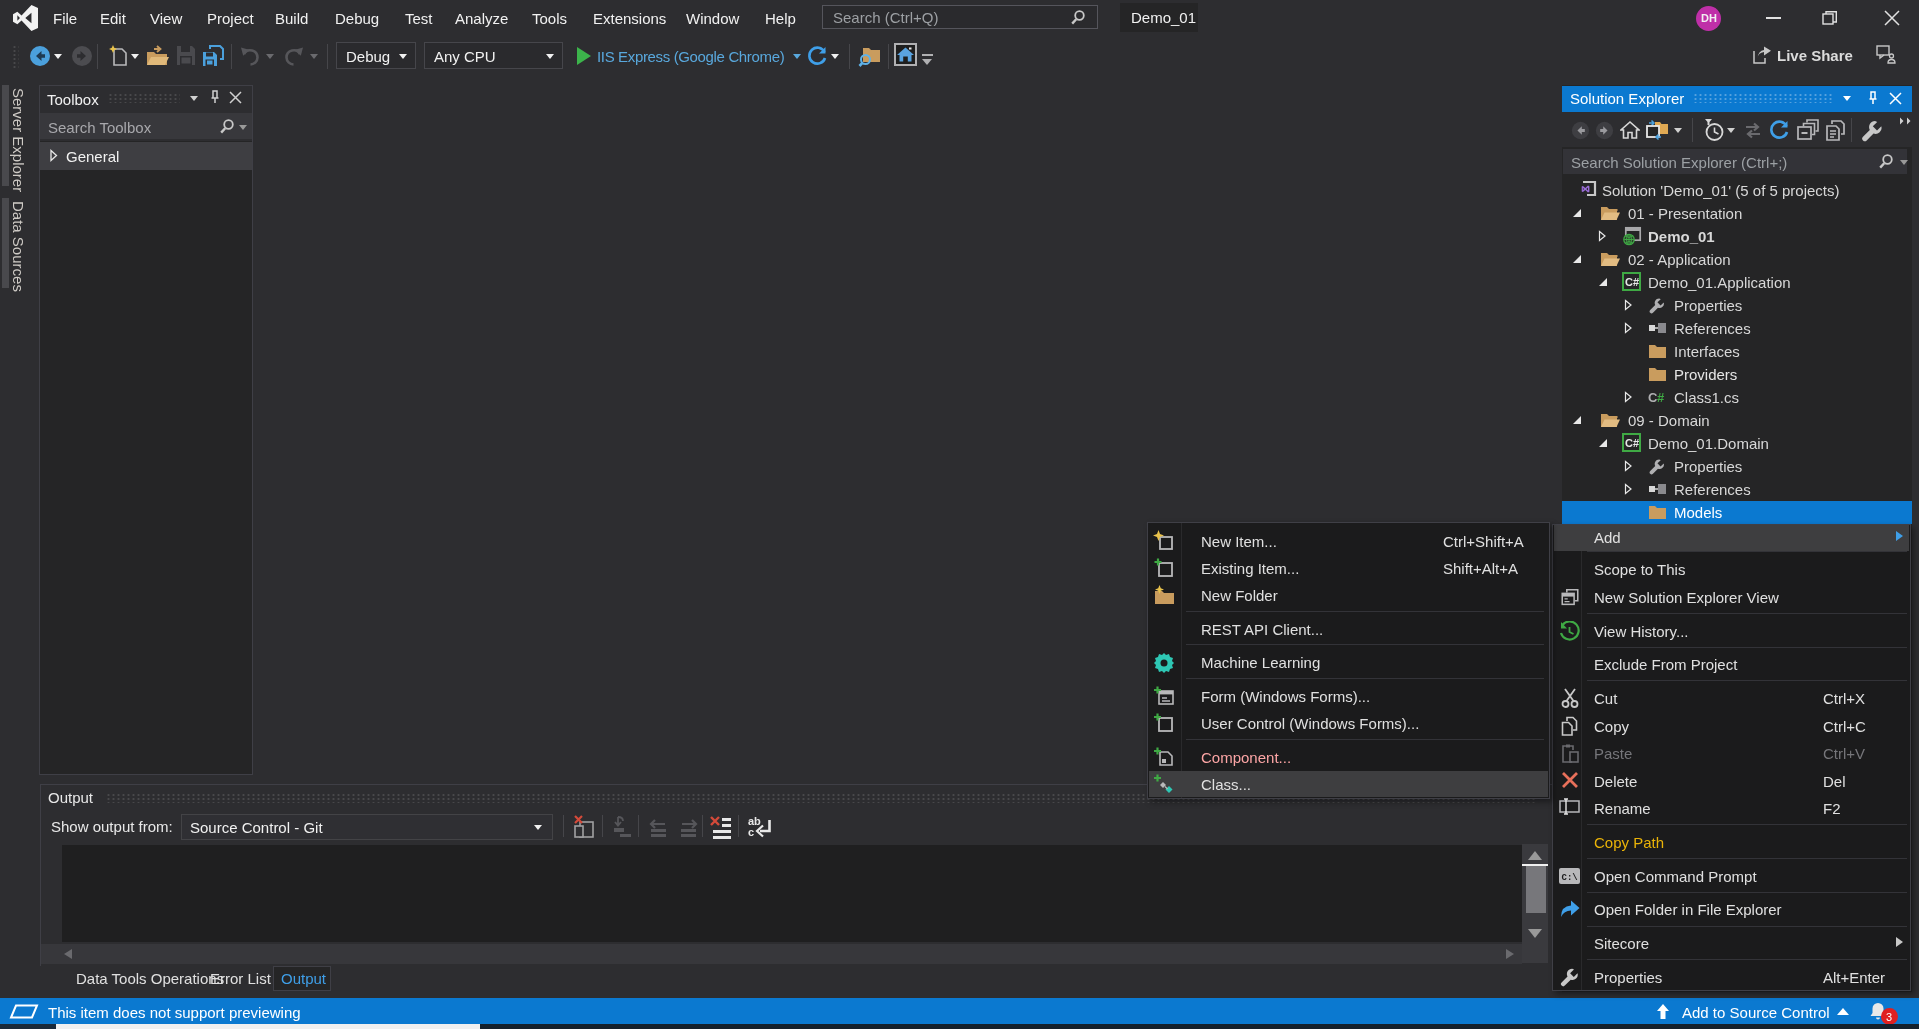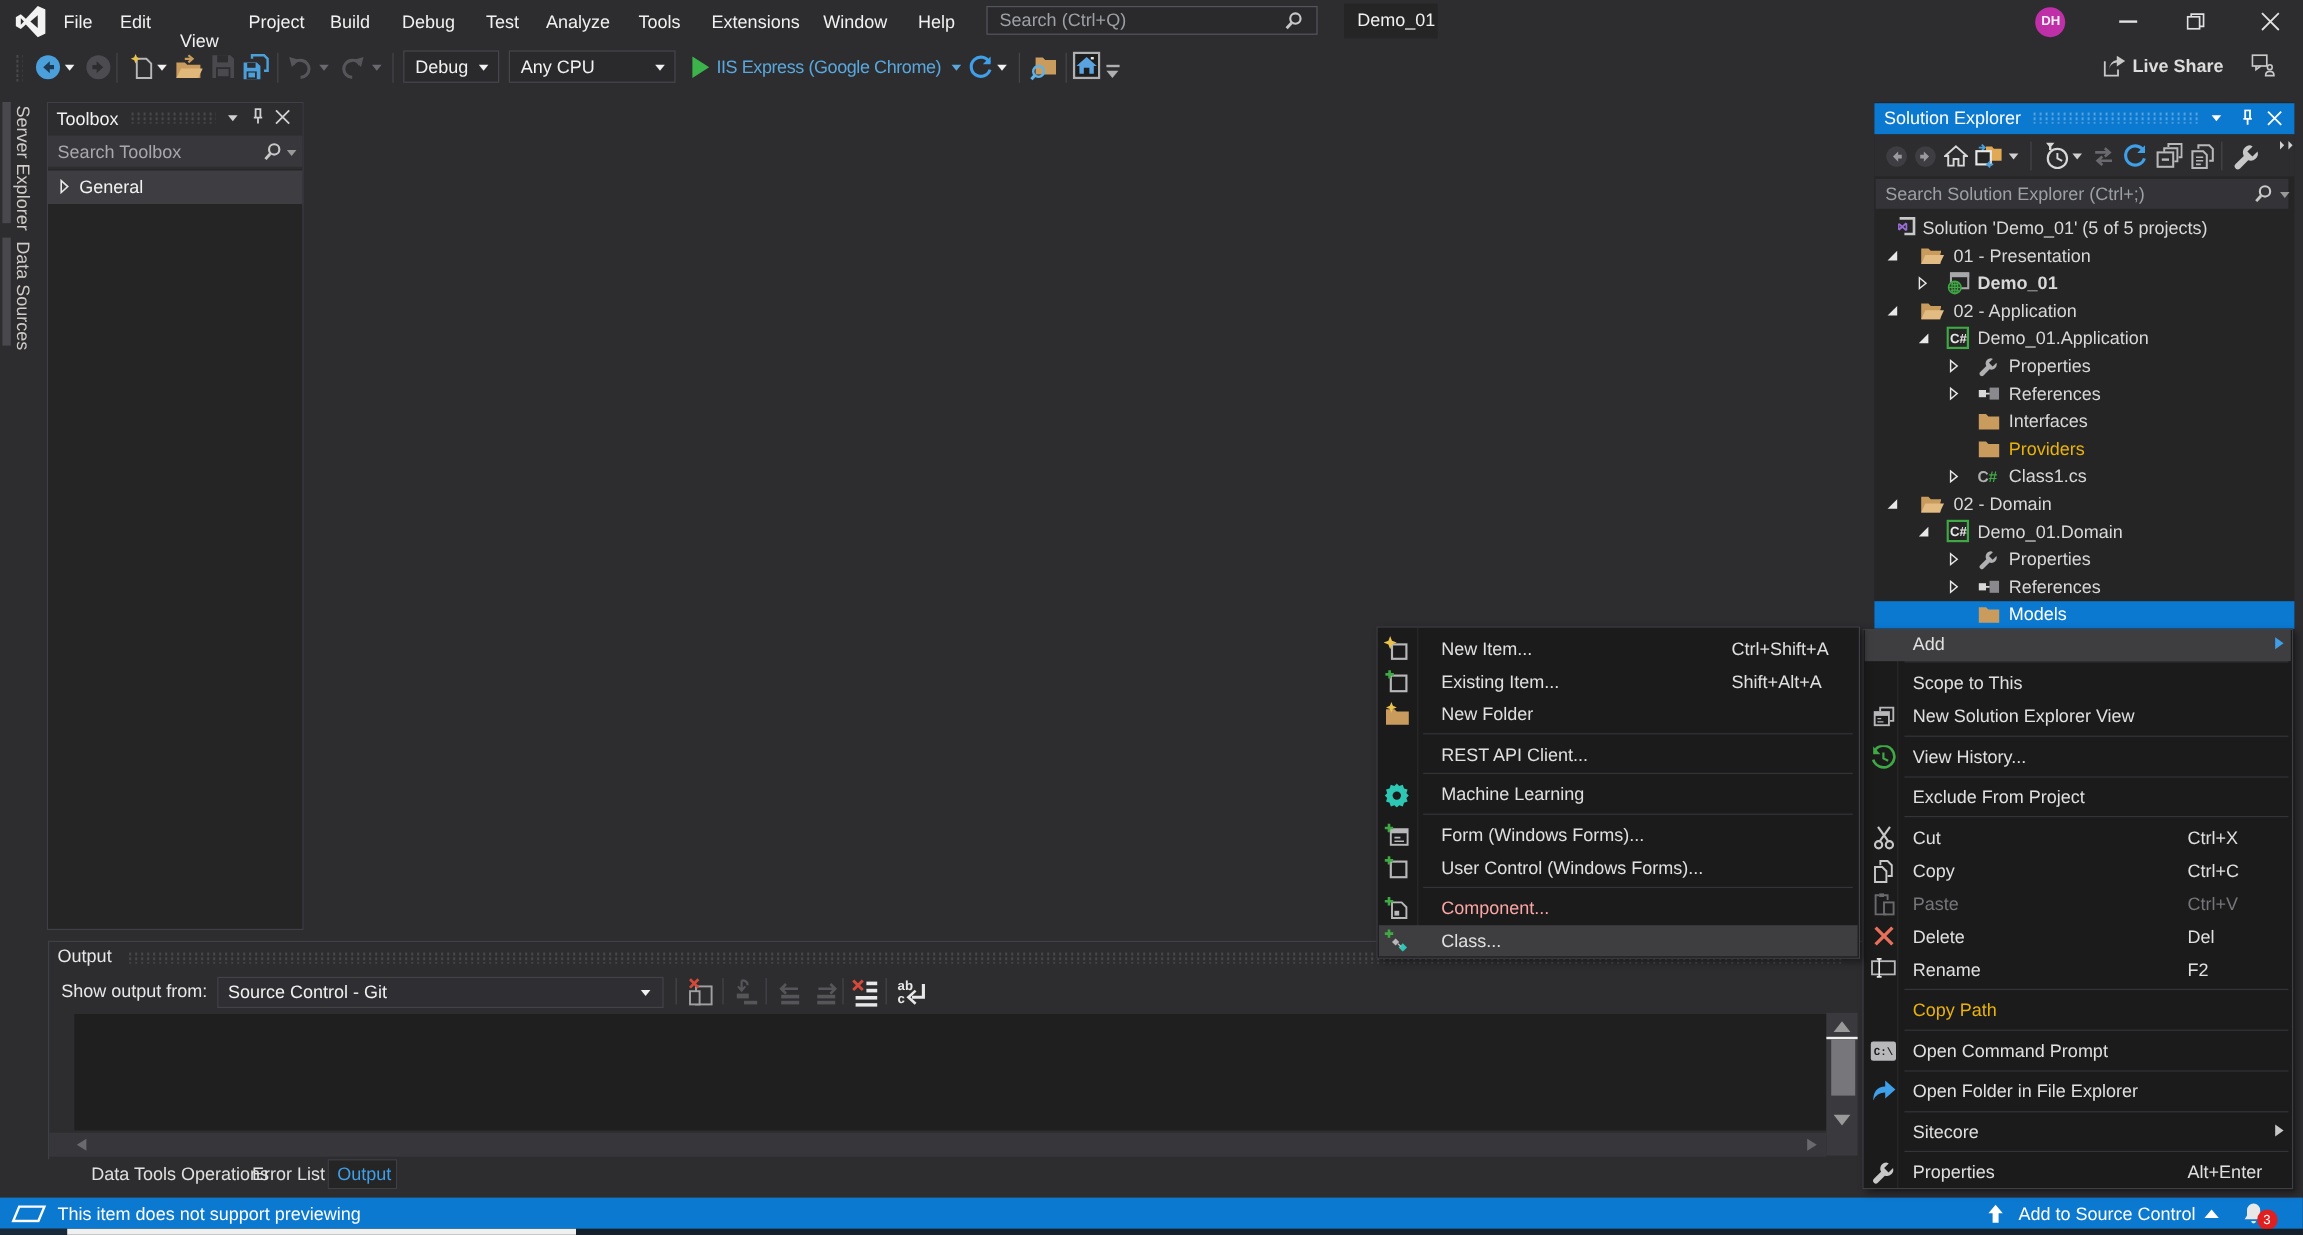--- a/index.html
+++ b/index.html
@@ -15,21 +15,21 @@
 .gcaret { position:absolute; width:0; height:0; border-left:4px solid transparent;
   border-right:4px solid transparent; border-top:5px solid #999; }
 </style></head><body>
 
 <div class="abs" style="left:0;top:0;width:1919px;height:35px;background:#2d2d30;"></div>
 <svg class="abs" style="left:13px;top:5px" width="25" height="26" viewBox="0 0 25 26">
 <path d="M18.45 0 L25 3 L25 23 L18.45 26 L8.55 15.4 L4.35 19.2 L0 16.7 L0 9.3 L4.35 6.8 L8.55 10.6 Z M18.45 7.7 L12.3 13 L18.45 18.3 Z M4.35 10.3 L6.95 13 L4.35 15.7 Z" fill="#f2f2f2" fill-rule="evenodd"></path>
   </svg>
 <div class="txt" style="left:53px;top:11px;">File</div>
 <div class="txt" style="left:100px;top:11px;">Edit</div>
-<div class="txt" style="left:150px;top:27px;text-align:center;">View</div>
+<div class="txt" style="left:150px;top:11px;text-align:center;">View</div>
 <div class="txt" style="left:207px;top:11px;">Project</div>
 <div class="txt" style="left:275px;top:11px;">Build</div>
 <div class="txt" style="left:335px;top:11px;">Debug</div>
 <div class="txt" style="left:405px;top:11px;">Test</div>
 <div class="txt" style="left:455px;top:11px;">Analyze</div>
 <div class="txt" style="left:532px;top:11px;">Tools</div>
 <div class="txt" style="left:593px;top:11px;">Extensions</div>
 <div class="txt" style="left:686px;top:11px;">Window</div>
 <div class="txt" style="left:765px;top:11px;">Help</div>
 <div class="abs" style="left:822px;top:5px;width:276px;height:24px;background:#2a2a2d;border:1px solid #55555c;"></div>
@@ -353,38 +353,38 @@
     <line x1="7" y1="6" x2="10" y2="6" stroke="#d8d8d8" stroke-width="1.5"></line>
   </svg>
 <div class="txt" style="left:1674px;top:321px;color:#d8d8d8;font-weight:normal;">References</div>
 <svg class="abs" style="left:1648px;top:343px" width="19" height="16" viewBox="0 0 19 16">
     <path d="M1 2 L7 2 L9 4 L18 4 L18 15 L1 15 Z" fill="#c99c5e"></path>
   </svg>
 <div class="txt" style="left:1674px;top:344px;color:#d8d8d8;font-weight:normal;">Interfaces</div>
 <svg class="abs" style="left:1648px;top:366px" width="19" height="16" viewBox="0 0 19 16">
     <path d="M1 2 L7 2 L9 4 L18 4 L18 15 L1 15 Z" fill="#c99c5e"></path>
   </svg>
-<div class="txt" style="left:1674px;top:367px;color:#eab308;font-weight:normal;">Providers</div>
+<div class="txt" style="left:1674px;top:367px;color:#e5e5e5;font-weight:normal;">Providers</div>
 <svg class="abs" style="left:1624px;top:391px" width="9" height="12" viewBox="0 0 9 12">
     <path d="M1.5 1.5 L7 6 L1.5 10.5 Z" fill="none" stroke="#e8e8e8" stroke-width="1.2"></path>
   </svg>
 <svg class="abs" style="left:1648px;top:389px" width="20" height="15" viewBox="0 0 20 15">
     <text x="0" y="12.5" font-size="13" font-weight="bold" fill="#b0b0b2" font-family="Liberation Sans">C</text>
     <text x="9" y="12.5" font-size="13" font-weight="bold" fill="#3fa944" font-family="Liberation Sans">#</text>
   </svg>
 <div class="txt" style="left:1674px;top:390px;color:#d8d8d8;font-weight:normal;">Class1.cs</div>
 <svg class="abs" style="left:1572px;top:415px" width="10" height="10" viewBox="0 0 10 10">
     <path d="M9 1 L9 9 L1 9 Z" fill="#e8e8e8"></path>
   </svg>
 <svg class="abs" style="left:1600px;top:412px" width="20" height="16" viewBox="0 0 20 16">
     <path d="M1 2 L7 2 L9 4 L17 4 L17 15 L1 15 Z" fill="#c99c5e"></path>
     <path d="M1 15 L4.5 7.5 L20 7.5 L16.5 15 Z" fill="#e2bc82"></path>
     <path d="M17 4 L17 6" stroke="#c99c5e"></path>
   </svg>
-<div class="txt" style="left:1628px;top:413px;color:#d8d8d8;font-weight:normal;">02 - Domain</div>
+<div class="txt" style="left:1628px;top:413px;color:#d8d8d8;font-weight:normal;">09 - Domain</div>
 <svg class="abs" style="left:1598px;top:438px" width="10" height="10" viewBox="0 0 10 10">
     <path d="M9 1 L9 9 L1 9 Z" fill="#e8e8e8"></path>
   </svg>
 <svg class="abs" style="left:1622px;top:433px" width="19" height="19" viewBox="0 0 19 19">
     <rect x="1" y="1" width="17" height="17" fill="#252526" stroke="#3fa944" stroke-width="2"></rect>
     <text x="3" y="14" fill="#e8e8e8" font-size="11" font-weight="bold" font-family="Liberation Sans">C#</text>
   </svg>
 <div class="txt" style="left:1648px;top:436px;color:#d8d8d8;font-weight:normal;">Demo_01.Domain</div>
 <svg class="abs" style="left:1624px;top:460px" width="9" height="12" viewBox="0 0 9 12">
     <path d="M1.5 1.5 L7 6 L1.5 10.5 Z" fill="none" stroke="#e8e8e8" stroke-width="1.2"></path>

